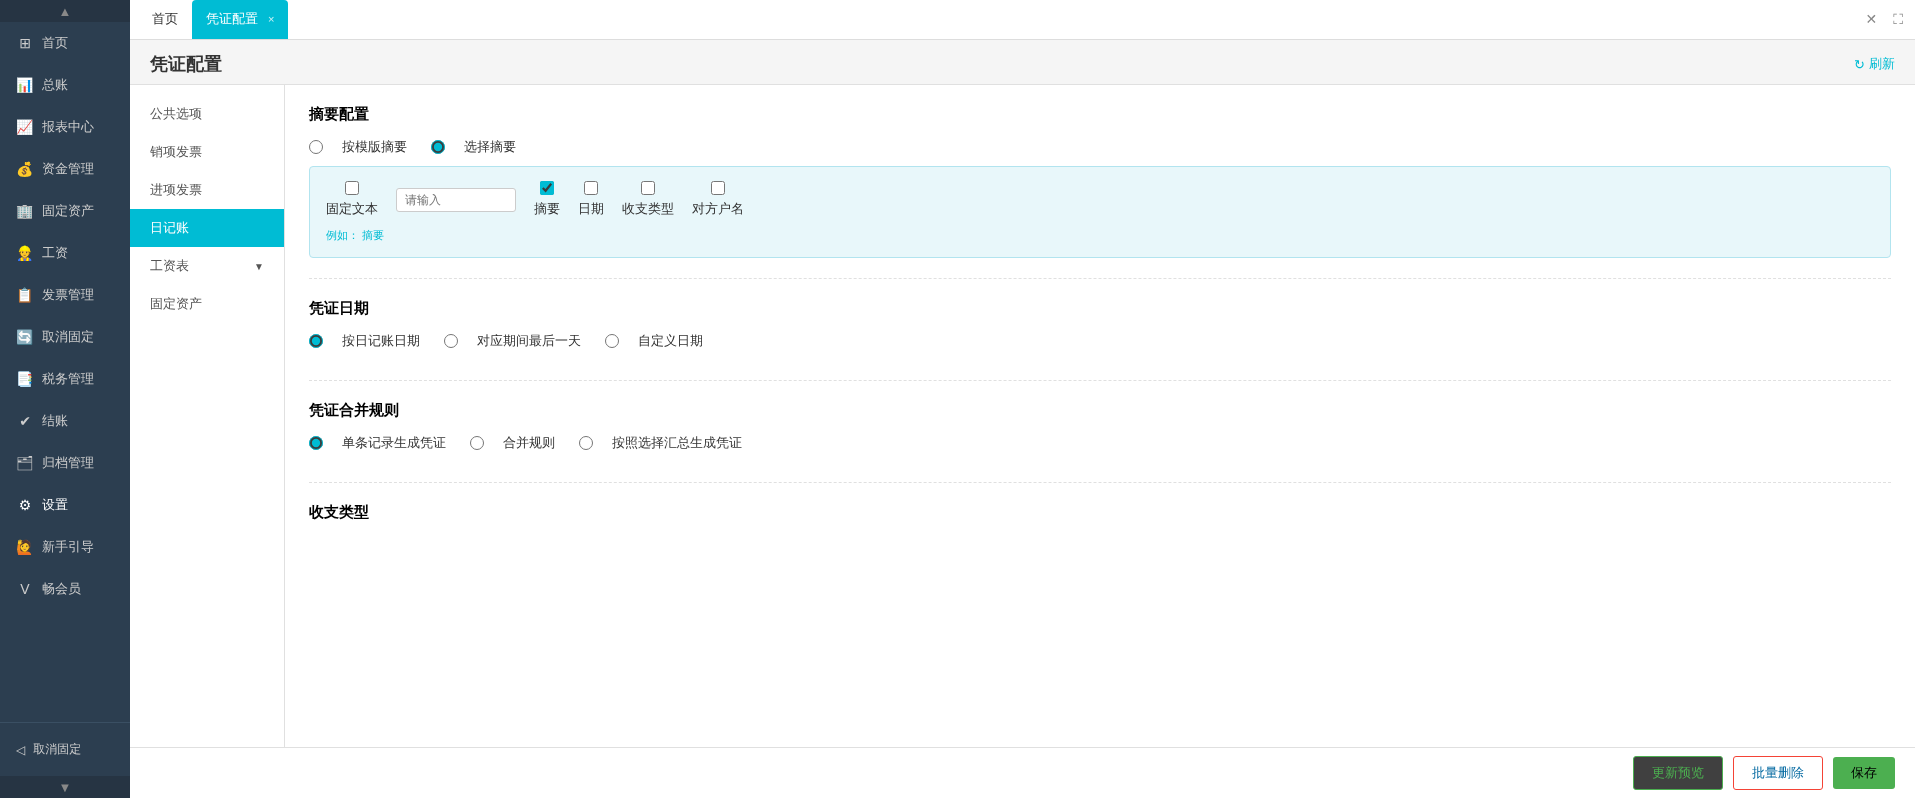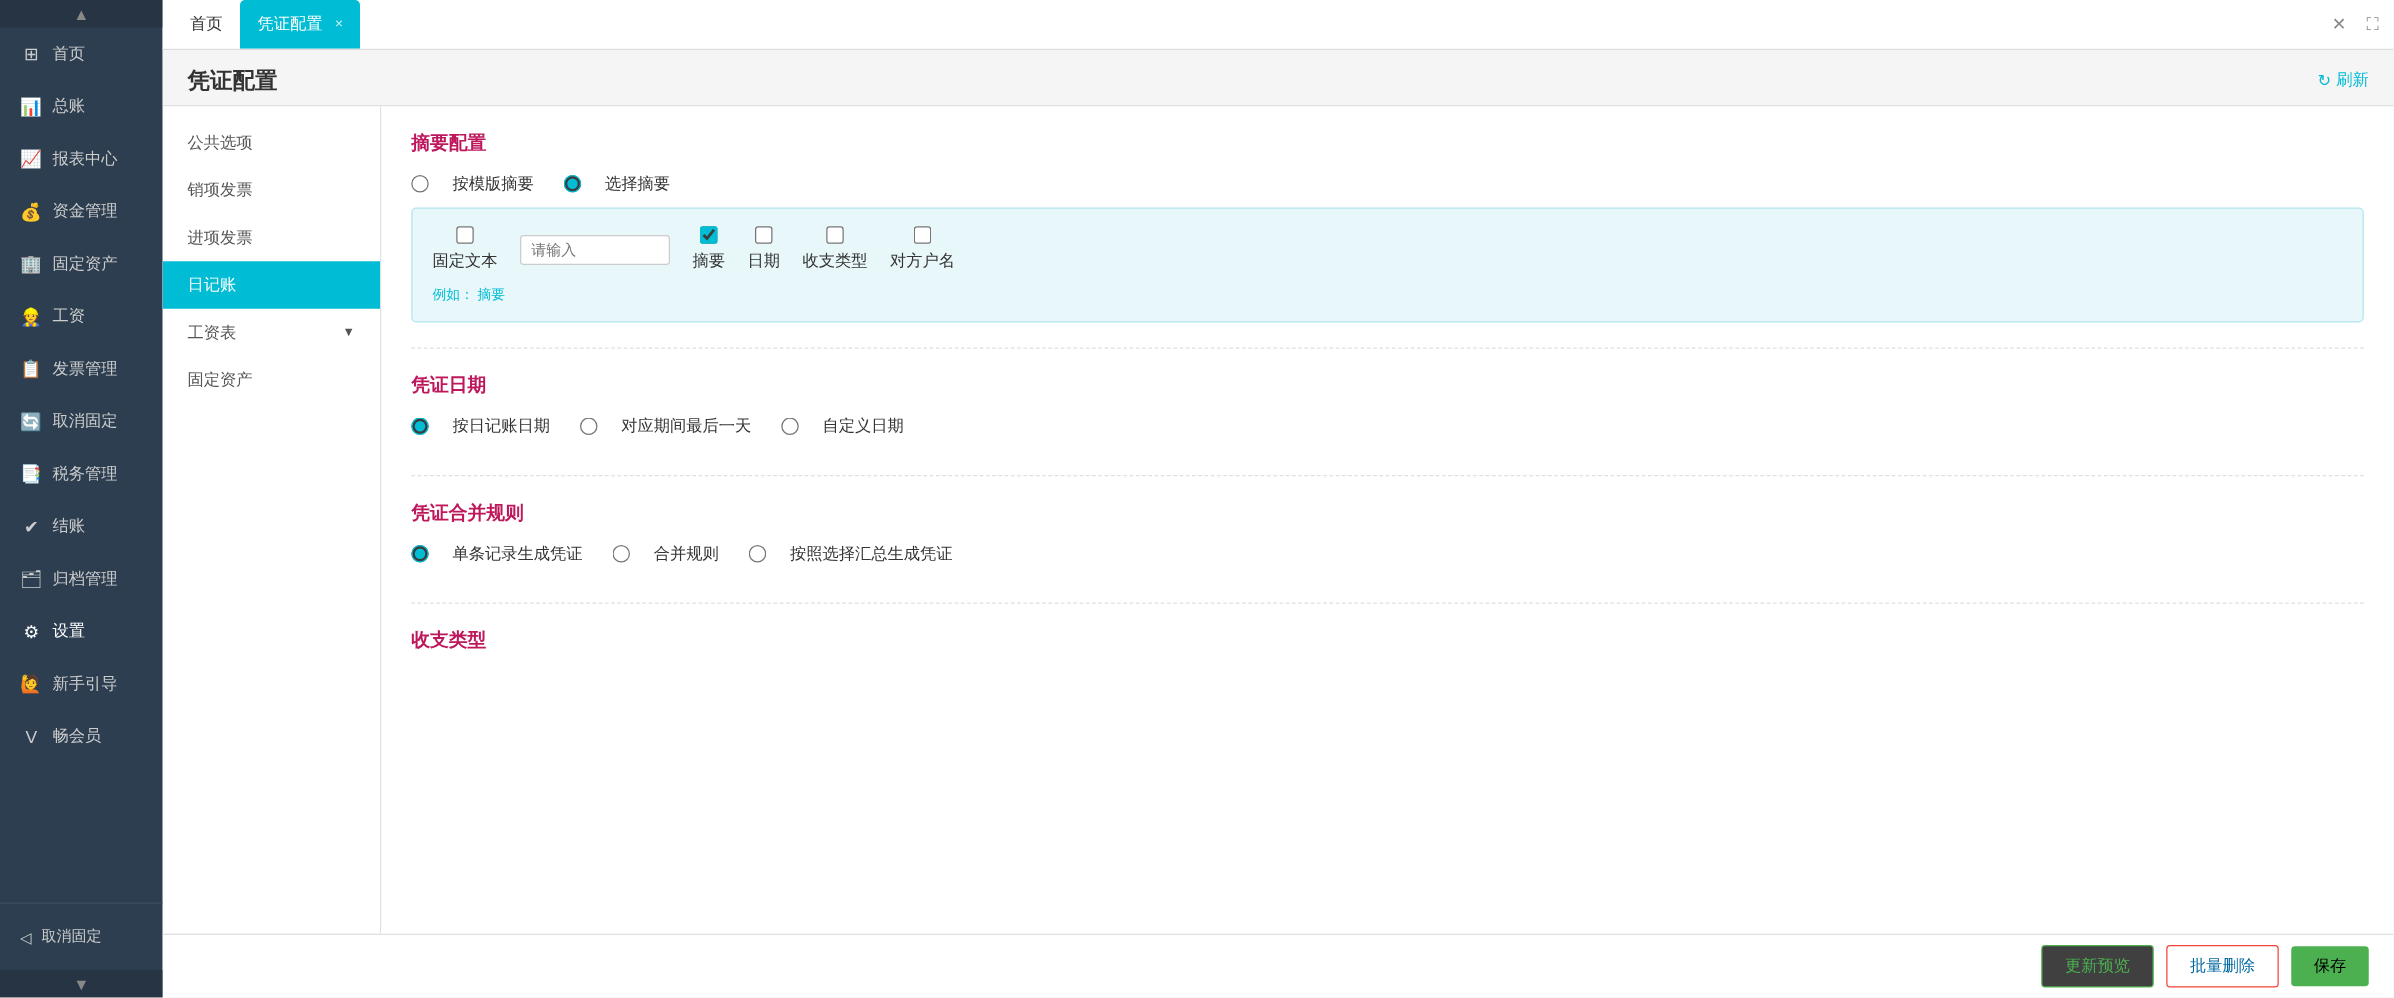--- a/index.html
+++ b/index.html
@@ -128,21 +128,21 @@
 
     
     .body-layout {
       flex: 1;
       display: flex;
       overflow: hidden;
     }
 
     
     .left-nav {
-      width: 175px;
+      width: 155px;
       background: #fff;
       border-right: 1px solid #e0e0e0;
       padding: 10px 0;
       flex-shrink: 0;
       overflow-y: auto;
     }
     .left-nav-item {
       padding: 10px 20px;
       cursor: pointer;
       color: #555;
@@ -168,21 +168,21 @@
     
     .section {
       margin-bottom: 20px;
       padding-bottom: 20px;
       border-bottom: 1px dashed #e0e0e0;
     }
     .section:last-child { border-bottom: none; }
     .section-title {
       font-size: 15px;
       font-weight: bold;
-      color: #be185d;
+      color: #000000;
       margin-bottom: 14px;
     }
 
     
     .radio-group {
       display: flex;
       gap: 24px;
       align-items: center;
       margin-bottom: 10px;
     }

